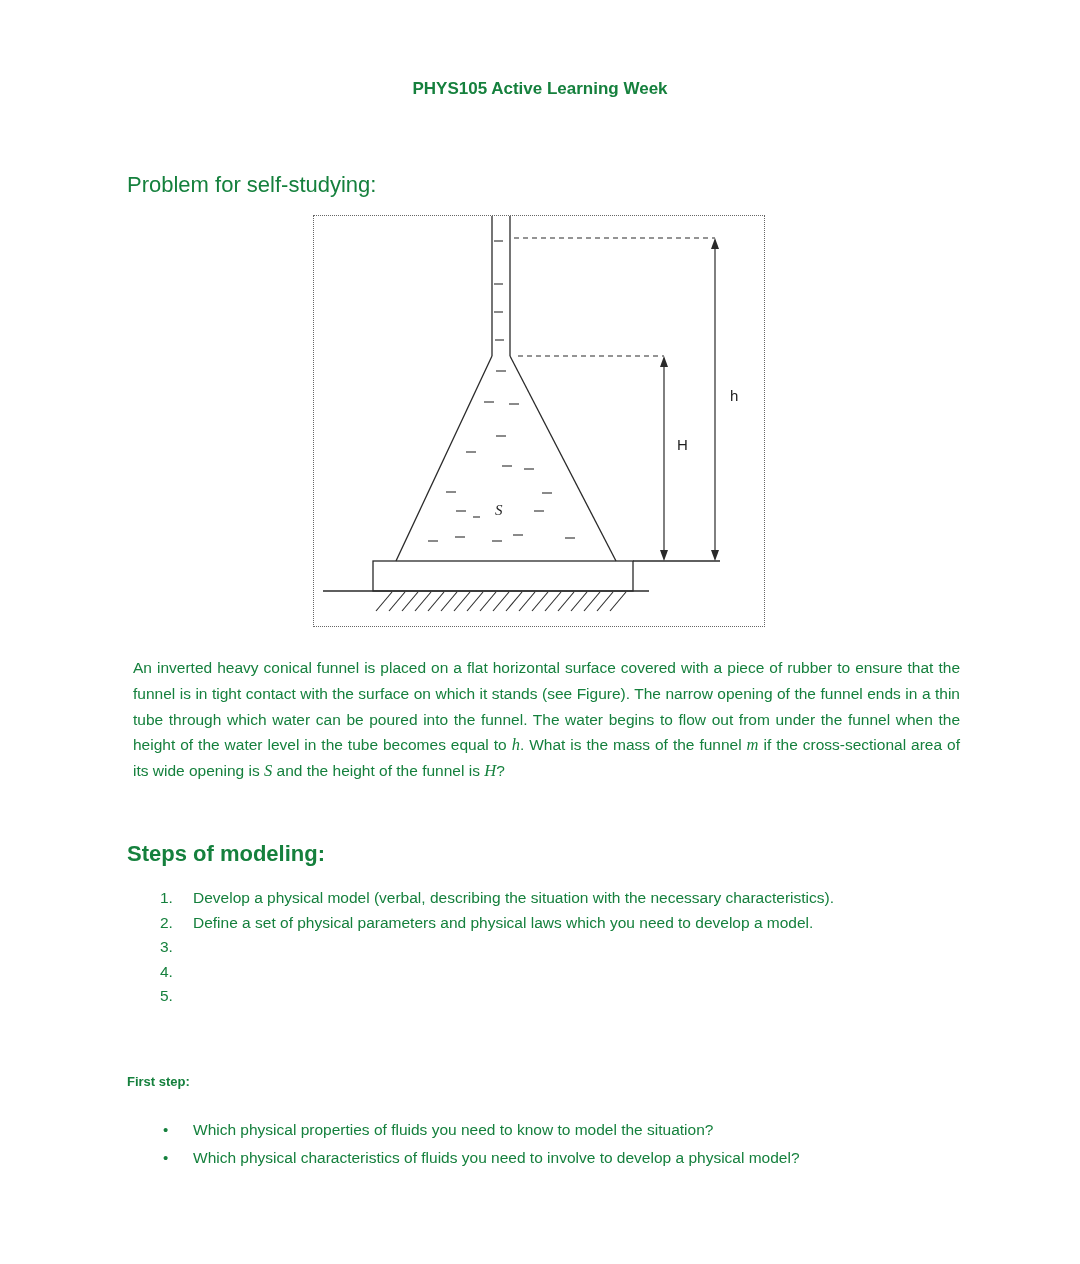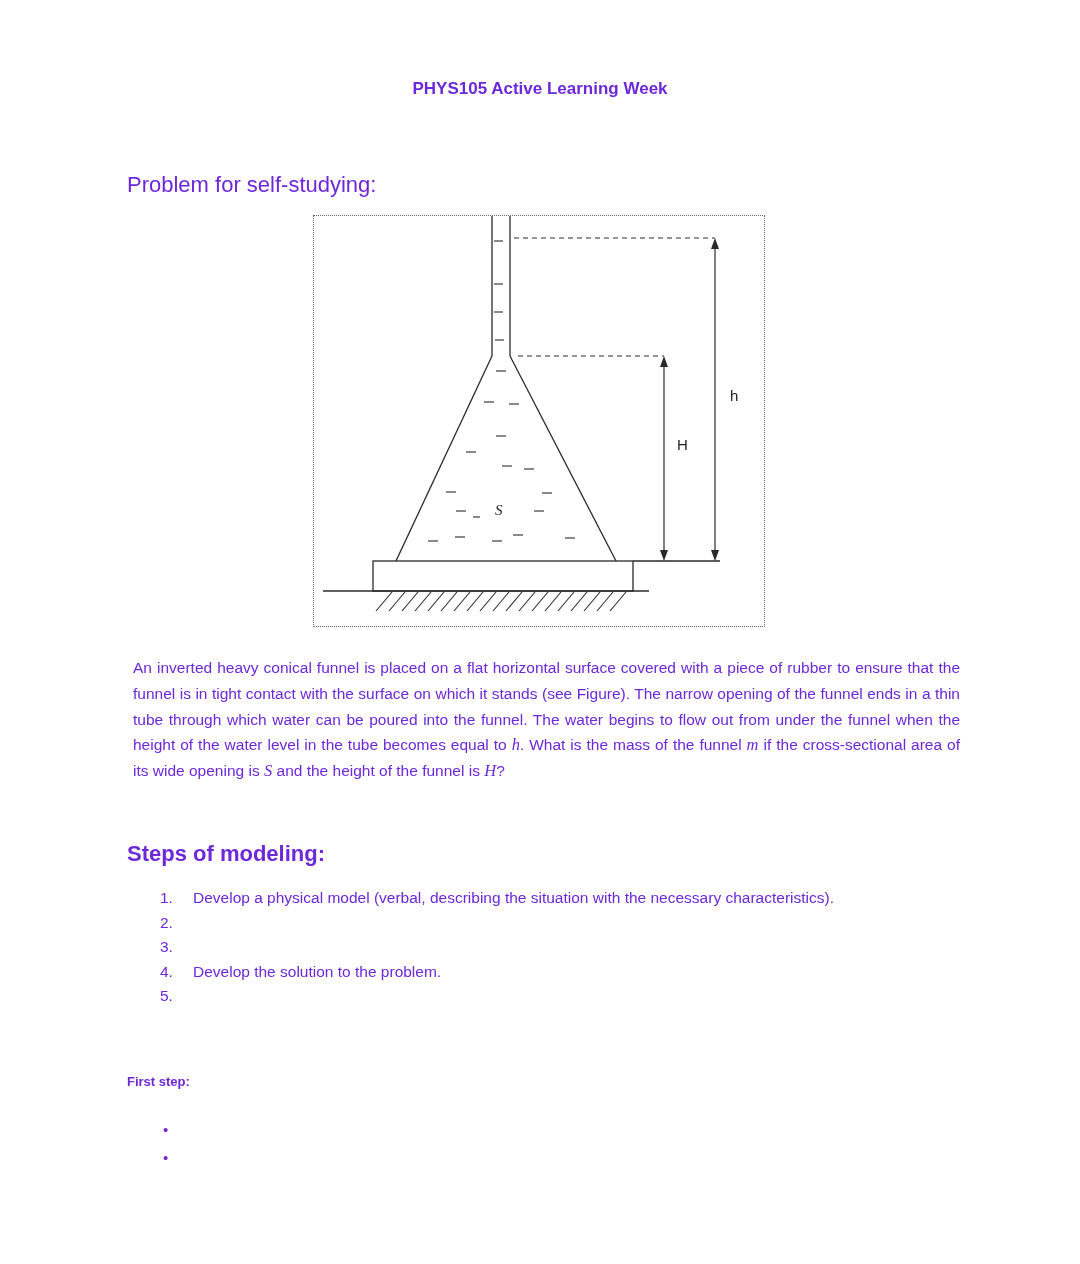--- a/index.html
+++ b/index.html
@@ -2,21 +2,21 @@
 <html><head>
 <meta charset="utf-8">
 <style>
   html,body { margin:0; padding:0; background:#ffffff; }
   .page {
     position:relative;
     width:1080px;
     height:1264px;
     background:#ffffff;
     font-family:"Liberation Sans", sans-serif;
-    color:#6d28d9;
+    color:#15803d;
     overflow:hidden;
   }
   .title {
     position:absolute;
     top:79px; left:0; width:100%;
     text-align:center;
     font-size:17px;
     font-weight:700;
   }
   .h-problem {
@@ -204,37 +204,39 @@
 
   <div class="h-steps">Steps of modeling:</div>
 
   <div class="steps">
     <div class="step">
       <span class="num">1.</span>
       <span>Develop a physical model (verbal, describing the situation with the necessary characteristics).</span>
     </div>
     <div class="step">
       <span class="num">2.</span>
+      <span>Define a set of physical parameters and physical laws which you need to develop a model.</span>
     </div>
     <div class="step">
       <span class="num">3.</span>
     </div>
     <div class="step">
       <span class="num">4.</span>
-      <span>Develop the solution to the problem.</span>
     </div>
     <div class="step">
       <span class="num">5.</span>
     </div>
   </div>
 
   <div class="h-first">First step:</div>
 
   <div class="bullets">
     <div class="bullet-row">
       <span class="dot">•</span>
+      <span>Which physical properties of fluids you need to know to model the situation?</span>
     </div>
     <div class="bullet-row">
       <span class="dot">•</span>
+      <span>Which physical characteristics of fluids you need to involve to develop a physical model?</span>
     </div>
   </div>
 
 </div>
 
 </body></html>

